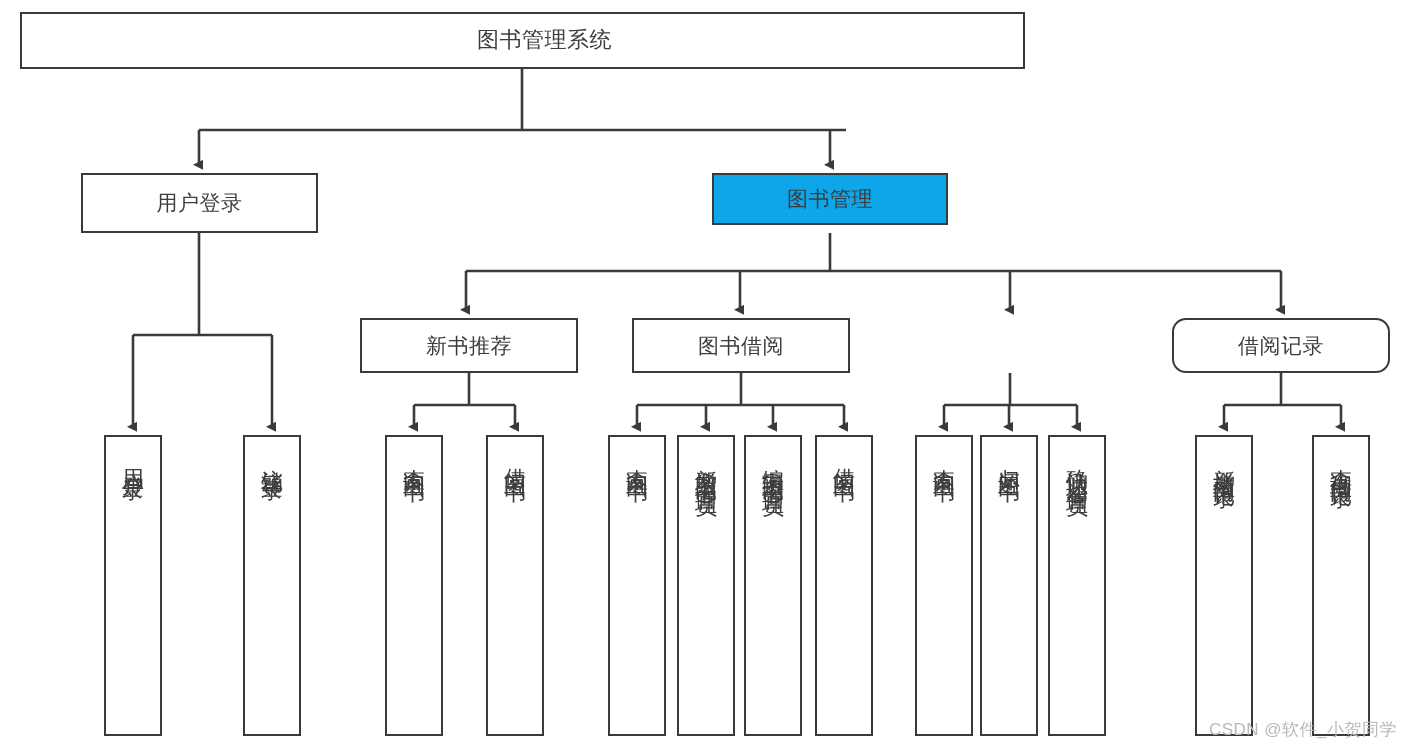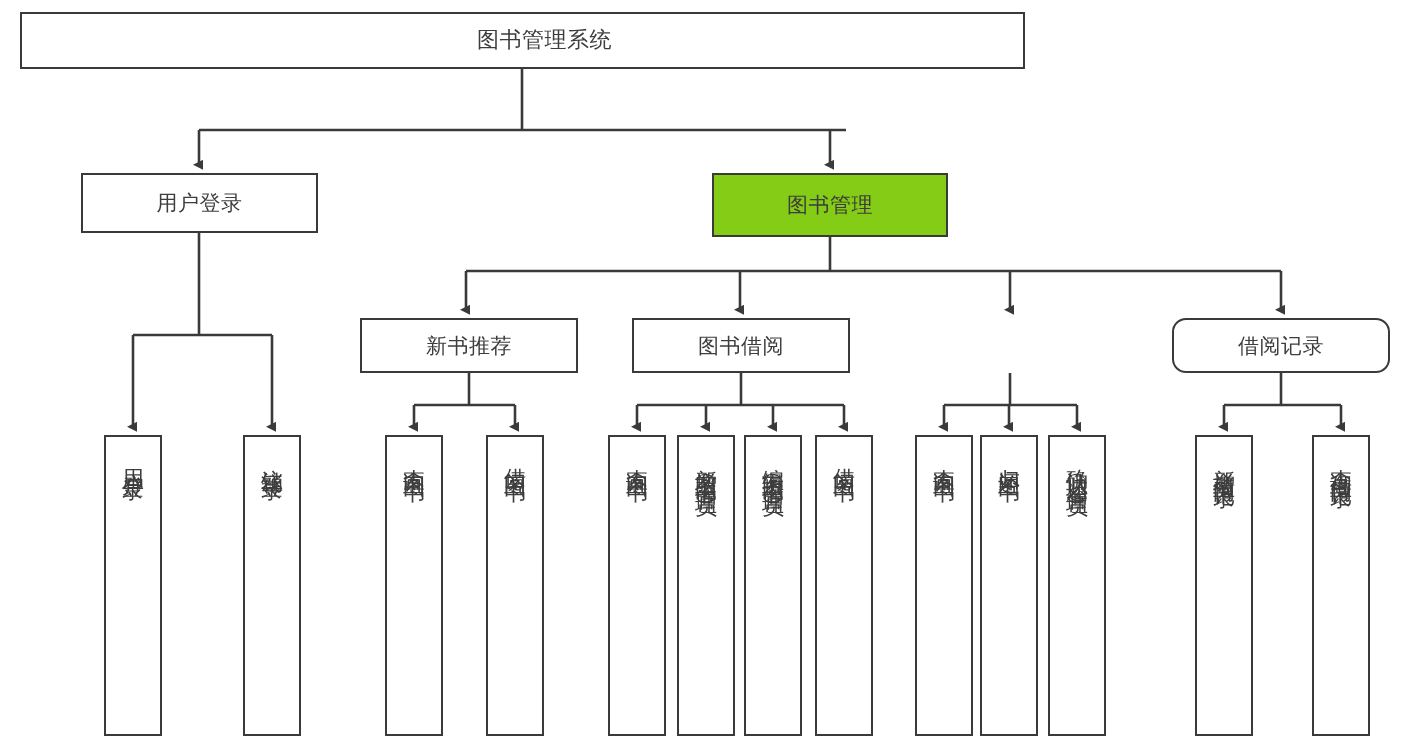--- a/index.html
+++ b/index.html
@@ -127,21 +127,21 @@
     </g>
   </svg>
 
   <div class="node horiz root" style="left: 20px; top: 12px; width: 1005px; height: 57px; border-color: rgb(58, 58, 58); color: rgb(61, 61, 61); background: rgb(255, 255, 255); padding-left: 44px;">
     <span class="lbl">图书管理系统</span>
   </div>
 
   <div class="node horiz" style="left: 81px; top: 173px; width: 237px; height: 60px; border-color: rgb(58, 58, 58); color: rgb(61, 61, 61); background: rgb(255, 255, 255);">
     <span class="lbl">用户登录</span>
   </div>
-  <div class="node horiz" style="left: 712px; top: 173px; width: 236px; height: 64px; border-color: rgb(58, 58, 58); color: rgb(61, 61, 61); background: #84cc16;">
+  <div class="node horiz" style="left: 712px; top: 173px; width: 236px; height: 52px; border-color: rgb(58, 58, 58); color: rgb(61, 61, 61); background: #0ea5e9;">
     <span class="lbl">图书管理</span>
   </div>
 
   <div class="node horiz" style="left: 360px; top: 318px; width: 218px; height: 55px; border-color: rgb(58, 58, 58); color: rgb(61, 61, 61); background: rgb(255, 255, 255);">
     <span class="lbl">新书推荐</span>
   </div>
   <div class="node horiz" style="left: 632px; top: 318px; width: 218px; height: 55px; border-color: rgb(58, 58, 58); color: rgb(61, 61, 61); background: rgb(255, 255, 255);">
     <span class="lbl">图书借阅</span>
   </div>
   <div class="node horiz" style="left: 1172px; top: 318px; width: 218px; height: 55px; border-color: rgb(58, 58, 58); color: rgb(61, 61, 61); background: rgb(255, 255, 255); border-radius: 14px;">
@@ -181,13 +181,14 @@
   <div class="node vert" style="left: 1048px; top: 435px; width: 58px; height: 301px; border-color: rgb(58, 58, 58); color: rgb(61, 61, 61); background: rgb(255, 255, 255);">
     <span class="lbl">确认归还（管理员）</span>
   </div>
   <div class="node vert" style="left: 1195px; top: 435px; width: 58px; height: 301px; border-color: rgb(58, 58, 58); color: rgb(61, 61, 61); background: rgb(255, 255, 255);">
     <span class="lbl">新增借阅记录</span>
   </div>
   <div class="node vert" style="left: 1312px; top: 435px; width: 58px; height: 301px; border-color: rgb(58, 58, 58); color: rgb(61, 61, 61); background: rgb(255, 255, 255);">
     <span class="lbl">查询借阅记录</span>
   </div>
 
+  <div id="watermark" style="color: rgb(185, 185, 185);">CSDN @软件_小贺同学</div>
 </div>
 
 </body></html>

